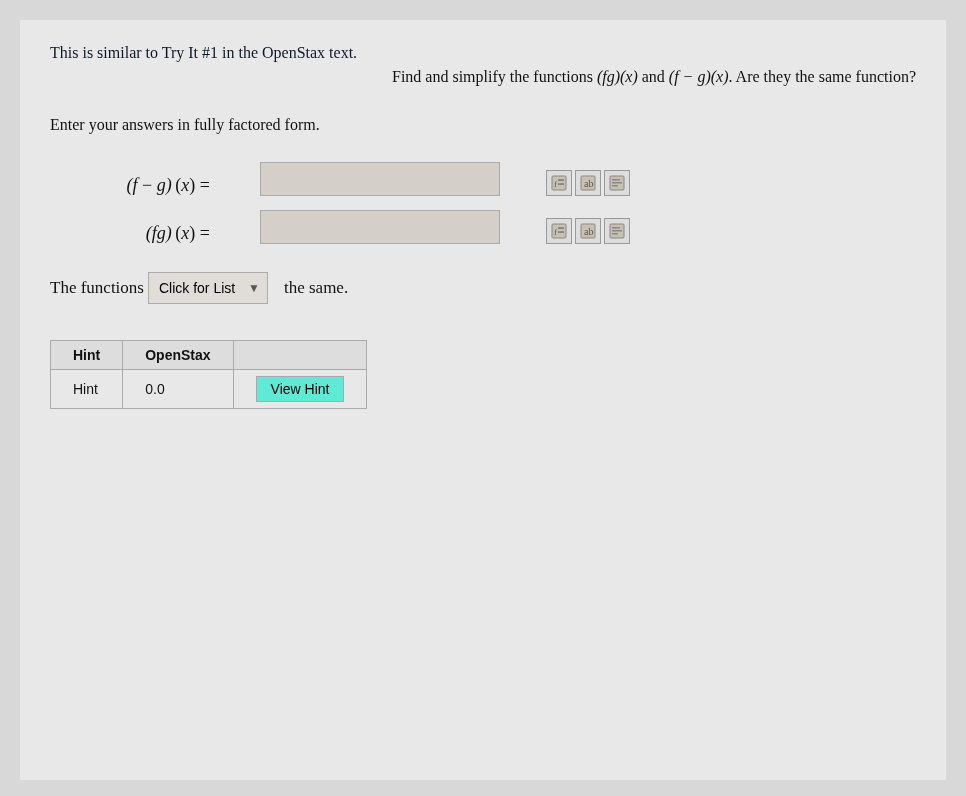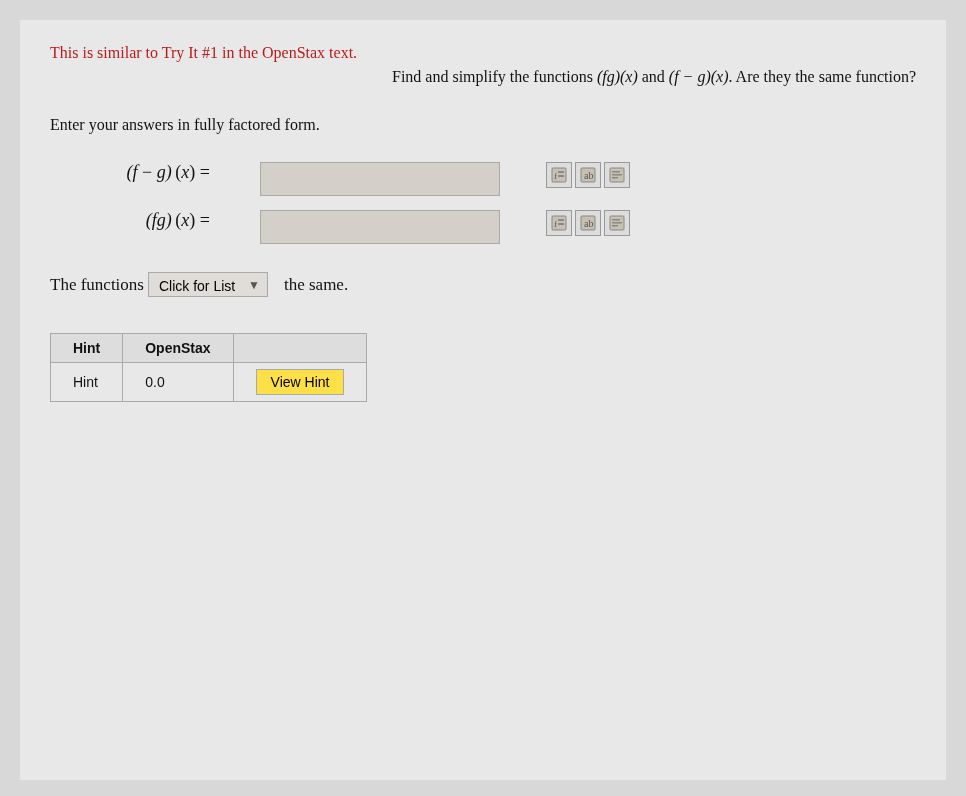--- a/index.html
+++ b/index.html
@@ -22,21 +22,21 @@
       font-style: italic;
       font-size: 20px;
       font-weight: bold;
       margin-bottom: 8px;
       color: #111;
     }
 
     .subtitle {
       font-size: 16px;
       margin-bottom: 6px;
-      color: #b91c1c;
+      color: #0f172a;
     }
 
     .instruction {
       font-size: 16px;
       margin-bottom: 30px;
       color: #111;
       text-align: right;
     }
 
     .formula-center {
@@ -48,21 +48,21 @@
 
     .enter-answers {
       font-size: 16px;
       margin-bottom: 28px;
       color: #111;
       margin-top: 28px;
     }
 
     .input-row {
       display: flex;
-      align-items: flex-start;
+      align-items: flex-end;
       margin-bottom: 14px;
       font-size: 18px;
       gap: 40px;
     }
 
     .input-label {
       min-width: 170px;
       text-align: right;
       padding-right: 10px;
       color: #111;
@@ -115,21 +115,21 @@
       -webkit-appearance: none;
       background-color: #e0ddd8;
       border: 1px solid #aaa;
       padding: 5px 28px 5px 10px;
       font-size: 14px;
       font-family: Arial, sans-serif;
       cursor: pointer;
       position: relative;
       background-image: none;
       min-width: 120px;
-      height: 25px;
+      height: 32px;
     }
 
     .dropdown-wrapper {
       position: relative;
       display: inline-block;
       margin-right: 8px;
     }
 
     .dropdown-arrow {
       position: absolute;
@@ -160,21 +160,21 @@
       background-color: #e8e8e8;
       color: #111;
     }
 
     .hint-table th {
       font-weight: bold;
       background-color: #ddd;
     }
 
     .view-hint-btn {
-      background-color: #fde047;
+      background-color: #5eead4;
       border: 1px solid #aaa;
       padding: 4px 14px;
       font-size: 14px;
       font-family: Arial, sans-serif;
       cursor: pointer;
     }
 
     
     .math {
       font-style: italic;

